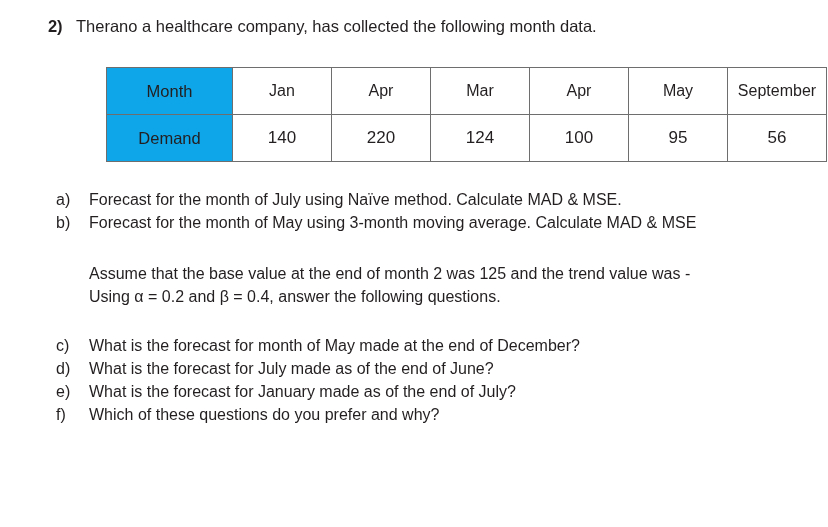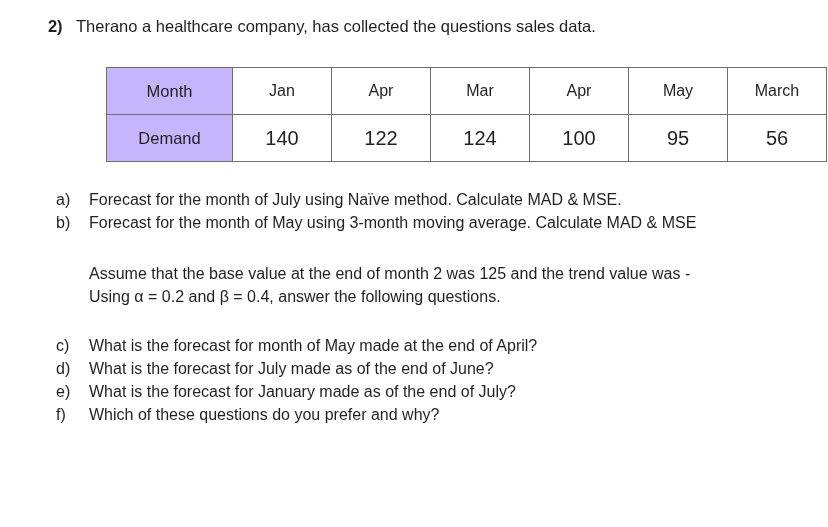--- a/index.html
+++ b/index.html
@@ -59,29 +59,29 @@
     border: 1px solid #6e6e6e;
     height: 46px;
     text-align: center;
     vertical-align: middle;
     font-size: 16px;
     font-weight: normal;
     padding: 0 4px;
     background: #ffffff;
   }
   table.data-table td.rowhead {
-    background: #c4b5fd;
+    background: #0ea5e9;
     width: 117px;
     font-size: 16.5px;
   }
   table.data-table td.cell {
     width: 90px;
   }
   table.data-table tr.values-row td.cell {
-    font-size: 20px;
+    font-size: 17px;
   }
 
   
   .list-block {
     position: absolute;
     left: 56px;
     width: 772px;
   }
   .list-ab { top: 188px; }
   .list-cf { top: 334px; }
@@ -116,39 +116,39 @@
     overflow: visible;
   }
 </style>
 </head>
 <body>
 
 <div class="page">
 
   <div class="question-head">
     <span class="question-num">2)</span>
-    <span class="question-text">Therano a healthcare company, has collected the questions sales data.</span>
+    <span class="question-text">Therano a healthcare company, has collected the following month data.</span>
   </div>
 
   <div class="data-table-wrap">
     <table class="data-table">
       <tbody>
         <tr class="months-row">
           <td class="rowhead">Month</td>
           <td class="cell">Jan</td>
           <td class="cell">Apr</td>
           <td class="cell">Mar</td>
           <td class="cell">Apr</td>
           <td class="cell">May</td>
-          <td class="cell">March</td>
+          <td class="cell">September</td>
         </tr>
         <tr class="values-row">
           <td class="rowhead">Demand</td>
           <td class="cell">140</td>
-          <td class="cell">122</td>
+          <td class="cell">220</td>
           <td class="cell">124</td>
           <td class="cell">100</td>
           <td class="cell">95</td>
           <td class="cell">56</td>
         </tr>
       </tbody>
     </table>
   </div>
 
   <div class="list-block list-ab">
@@ -163,21 +163,21 @@
   </div>
 
   <div class="assume-block">
     <span class="assume-line">Assume that the base value at the end of month 2 was 125 and the trend value was -</span>
     <span class="assume-line">Using α = 0.2 and β = 0.4, answer the following questions.</span>
   </div>
 
   <div class="list-block list-cf">
     <div class="list-item">
       <span class="list-marker">c)</span>
-      <span class="list-text">What is the forecast for month of May made at the end of April?</span>
+      <span class="list-text">What is the forecast for month of May made at the end of December?</span>
     </div>
     <div class="list-item">
       <span class="list-marker">d)</span>
       <span class="list-text">What is the forecast for July made as of the end of June?</span>
     </div>
     <div class="list-item">
       <span class="list-marker">e)</span>
       <span class="list-text">What is the forecast for January made as of the end of July?</span>
     </div>
     <div class="list-item">

